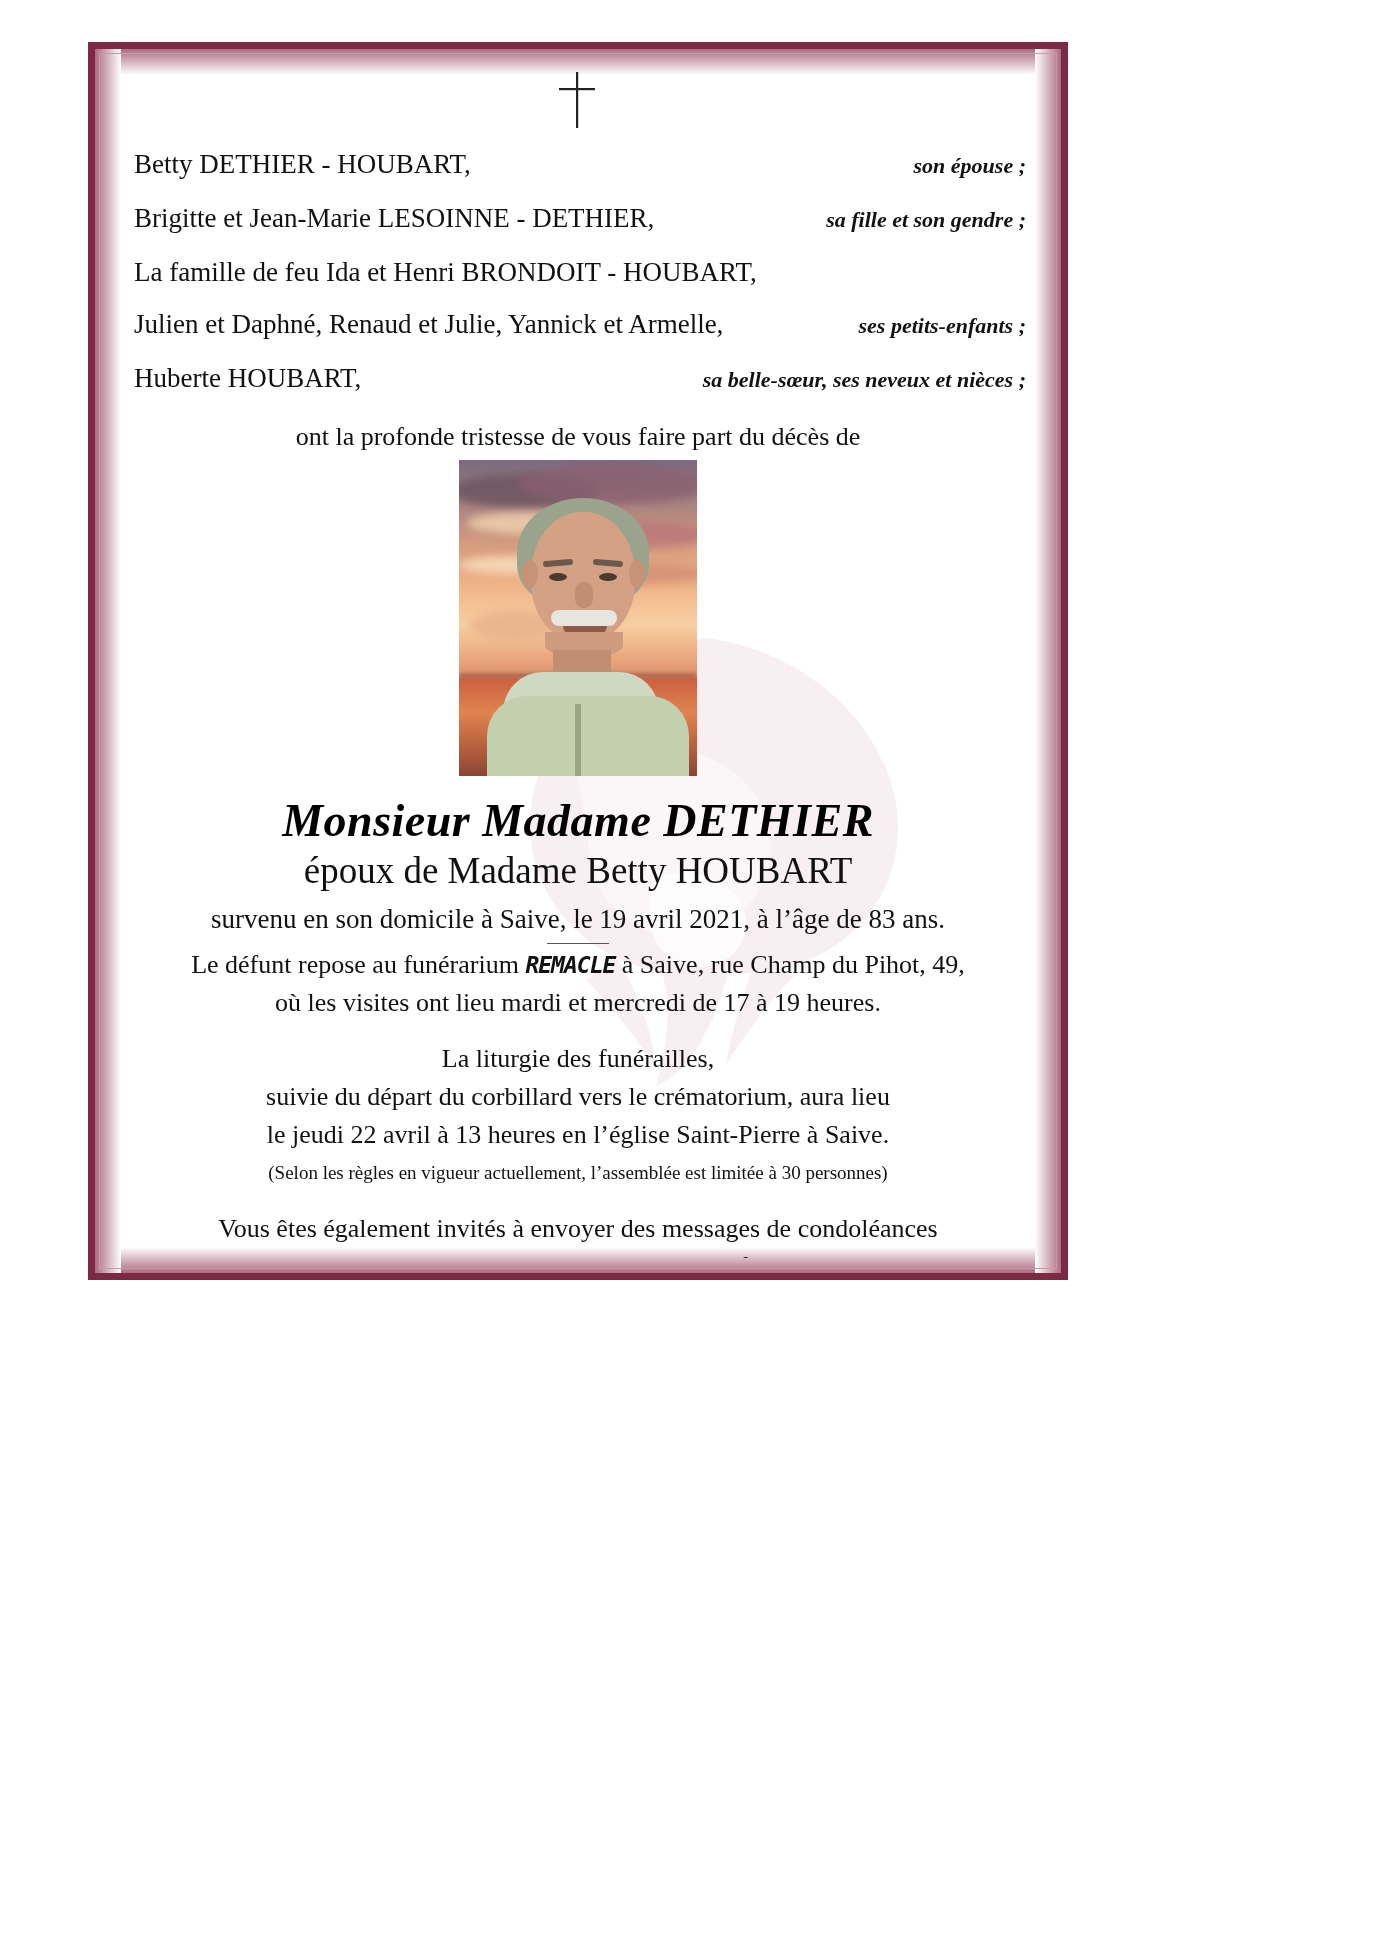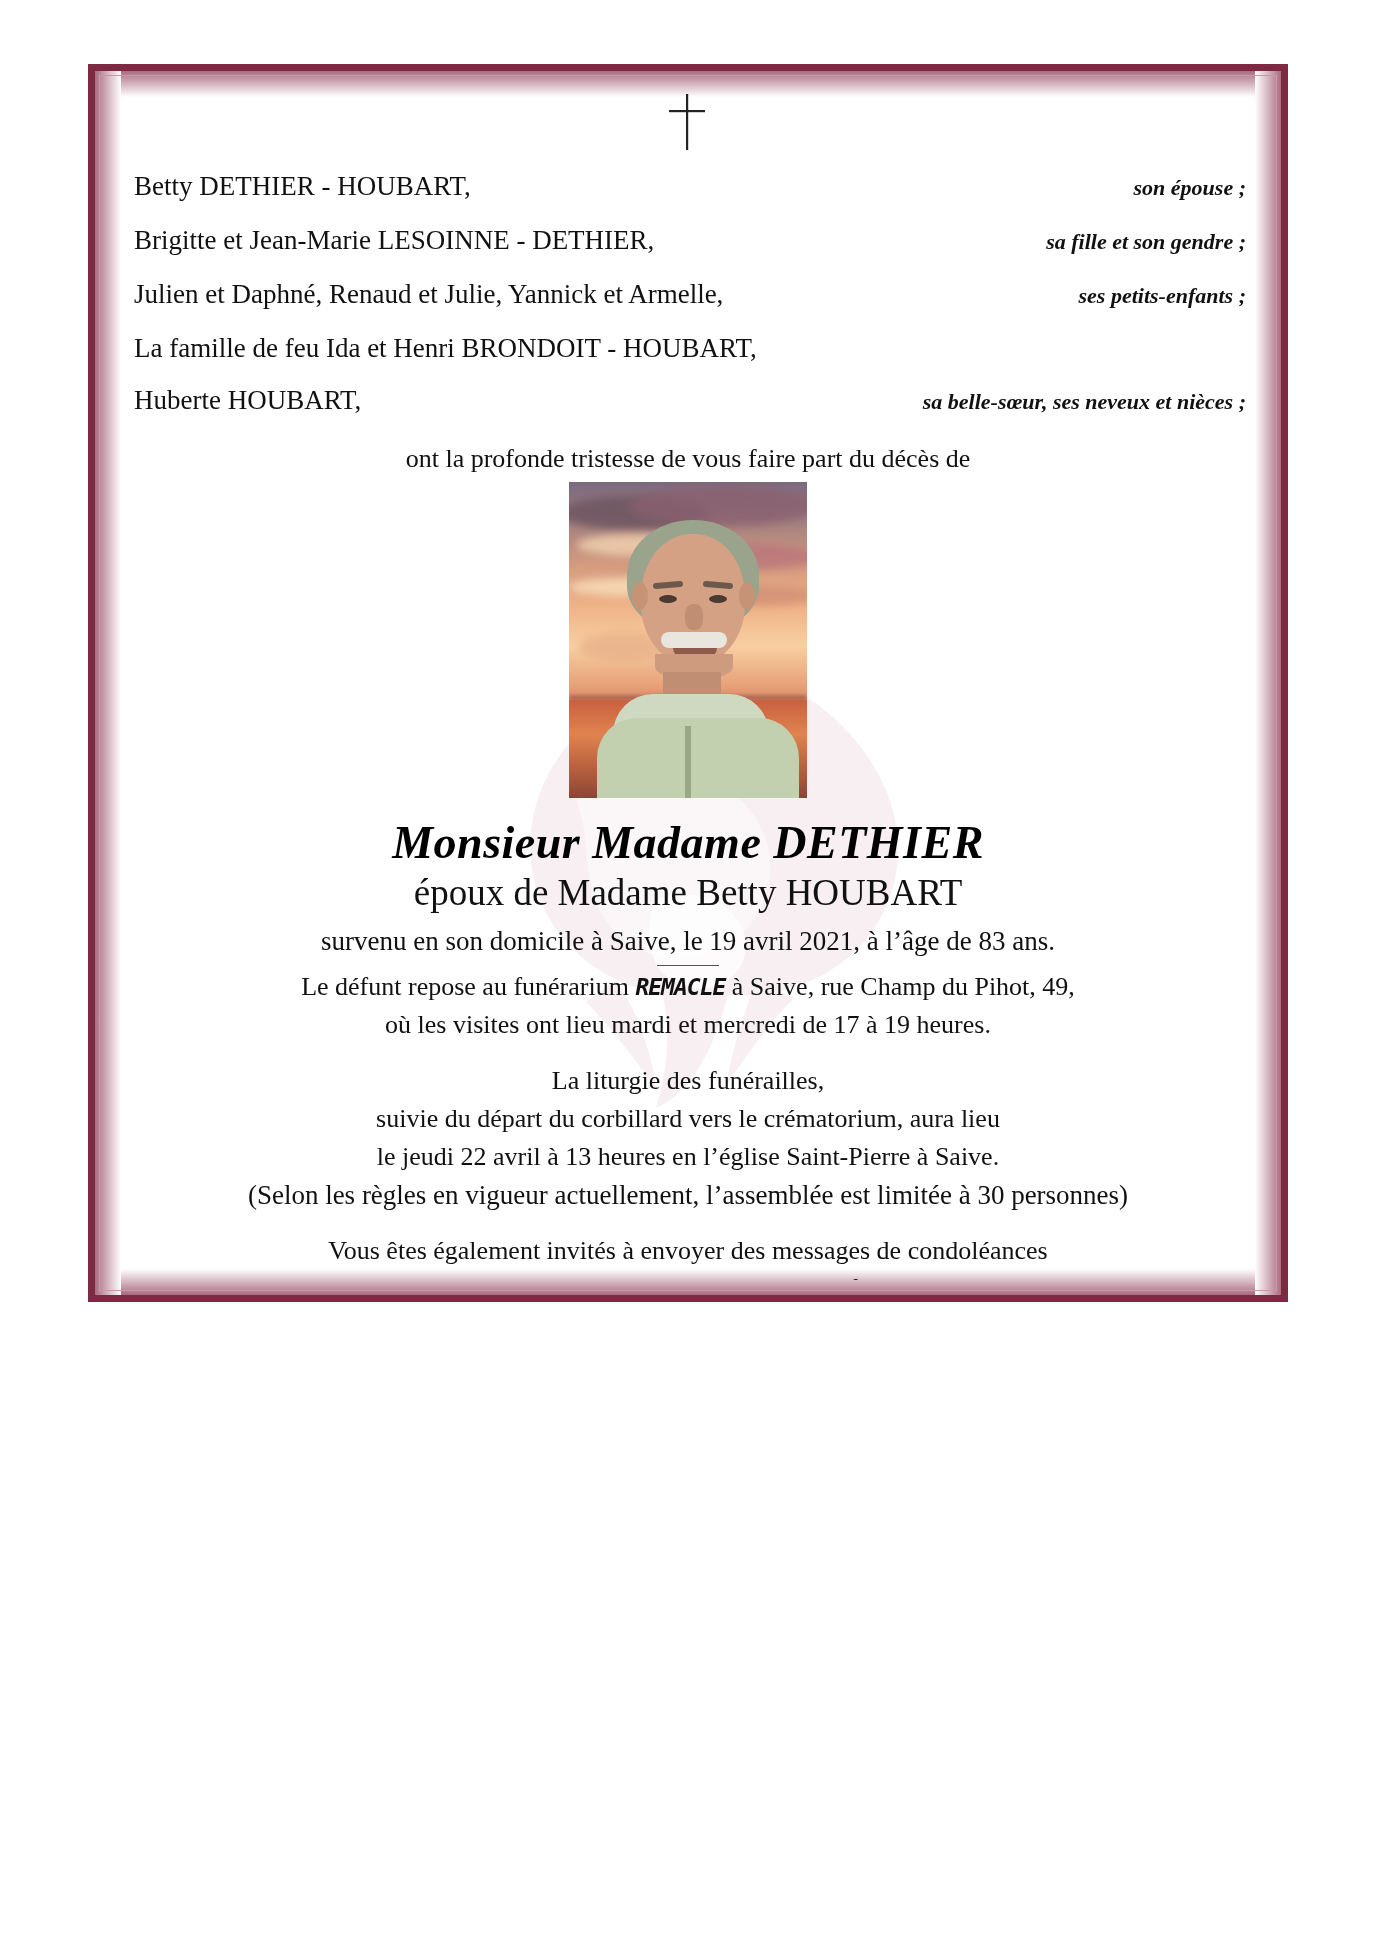--- a/index.html
+++ b/index.html
@@ -6,22 +6,22 @@
   body{
     width:1378px;height:1949px;
     background:#ffffff;
     font-family:"Liberation Serif", serif;
     -webkit-font-smoothing:antialiased;
   }
 
   
   #notice-card{
     position:absolute;
-    left:88px; top:64px;
-    width:1200px; height:1238px;
+    left:88px; top:42px;
+    width:980px; height:1238px;
     background:#ffffff;
     box-sizing:border-box;
   }
   
   .frame-outer{
     position:absolute; inset:0;
     border:7px solid #7d2943;
     box-sizing:border-box;
   }
   
@@ -143,21 +143,21 @@
   .rule-short{
     width:62px;height:0;border-top:1px solid #555;
     margin:8px auto 4px auto; position:relative; z-index:2;
   }
 
   .para{
     text-align:center; font-size:26px; line-height:34px;
     color:#111; margin-top:4px;
     position:relative; z-index:2;
   }
-  .para.small{ font-size:27px;}
+  .para.small{ font-size:19px;}
   .para.gap{ margin-top:22px;}
   .b{font-weight:normal;}
   .remacle{font-weight:bold;font-style:italic;font-family:"DejaVu Sans Mono",monospace;font-size:23px;letter-spacing:-1px;}
   .ulink{text-decoration:underline;}
 </style>
 </head>
 <body>
 
 <div id="notice-card">
   <div class="frame-outer"></div>
@@ -195,26 +195,26 @@
     <div class="family-list">
       <div class="family-row">
         <span class="fam-name">Betty DETHIER - HOUBART,</span>
         <span class="fam-rel">son épouse ;</span>
       </div>
       <div class="family-row">
         <span class="fam-name">Brigitte et Jean-Marie LESOINNE - DETHIER,</span>
         <span class="fam-rel">sa fille et son gendre ;</span>
       </div>
       <div class="family-row">
+        <span class="fam-name">La famille de feu Ida et Henri BRONDOIT - HOUBART,</span>
+        <span class="fam-rel"></span>
+      </div>
+      <div class="family-row">
         <span class="fam-name">Julien et Daphné, Renaud et Julie, Yannick et Armelle,</span>
         <span class="fam-rel">ses petits-enfants ;</span>
-      </div>
-      <div class="family-row">
-        <span class="fam-name">La famille de feu Ida et Henri BRONDOIT - HOUBART,</span>
-        <span class="fam-rel"></span>
       </div>
       <div class="family-row">
         <span class="fam-name">Huberte HOUBART,</span>
         <span class="fam-rel">sa belle-sœur, ses neveux et nièces ;</span>
       </div>
     </div>
 
     <div class="announce">ont la profonde tristesse de vous faire part du décès de</div>
 
     <div id="portrait-wrap">

